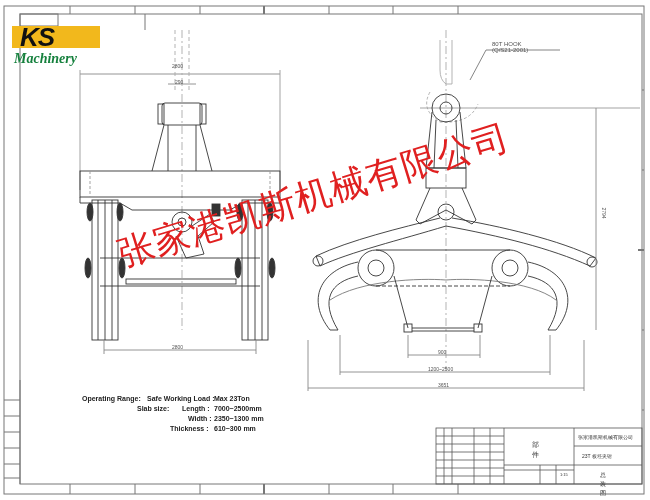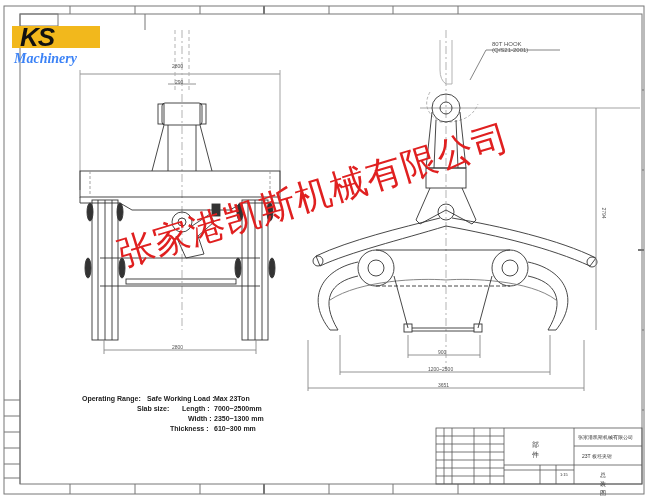--- a/index.html
+++ b/index.html
@@ -2,21 +2,21 @@
 <html><head>
 <meta charset="utf-8">
 <style>
   html,body{margin:0;padding:0;background:#ffffff;}
   body{width:650px;height:500px;position:relative;overflow:hidden;font-family:"Liberation Sans",sans-serif;}
   .sheet{position:absolute;left:0;top:0;width:542px;height:500px;}
   .abs{position:absolute;}
   .logo{position:absolute;left:6px;top:14px;width:100px;height:62px;}
   .logo-band{position:absolute;left:6px;top:12px;width:88px;height:22px;background:#f2b81c;}
   .logo-ks{position:absolute;left:14px;top:10px;font:italic 900 26px "Liberation Sans",sans-serif;color:#111;letter-spacing:-1px;line-height:26px;}
-  .logo-mach{position:absolute;left:8px;top:37px;font:italic 700 14px "Liberation Serif",serif;color:#3b82f6;text-align:right;}
+  .logo-mach{position:absolute;left:8px;top:37px;font:italic 700 14px "Liberation Serif",serif;color:#15803d;text-align:right;}
   .specs{position:absolute;left:82px;top:394px;font-size:7px;color:#222;font-weight:bold;line-height:10px;}
   .specs .row{position:relative;height:10px;white-space:nowrap;}
   .watermark{position:absolute;left:112px;top:232px;font:400 36px "DejaVu Sans",sans-serif;color:#e02020;transform:rotate(-17deg);transform-origin:left top;white-space:nowrap;letter-spacing:1px;}
 </style>
 </head>
 <body>
 
 <div class="sheet">
 <svg width="650" height="500" viewBox="0 0 650 500" xmlns="http://www.w3.org/2000/svg">
   <g stroke="#777" fill="none" stroke-width="1">

